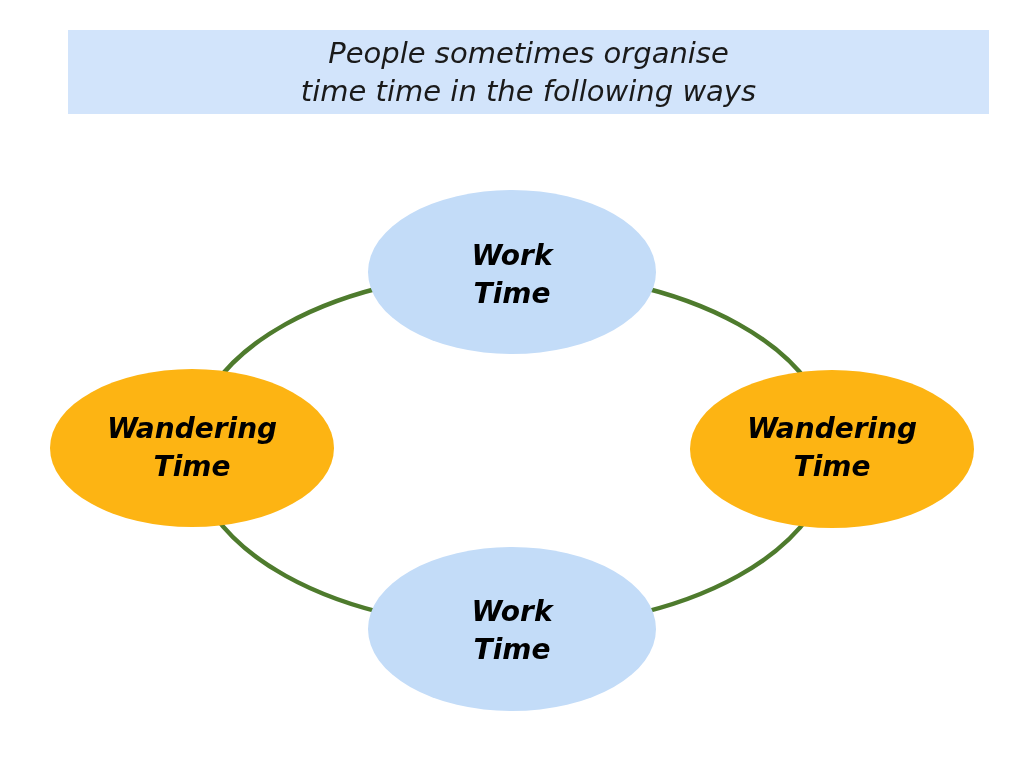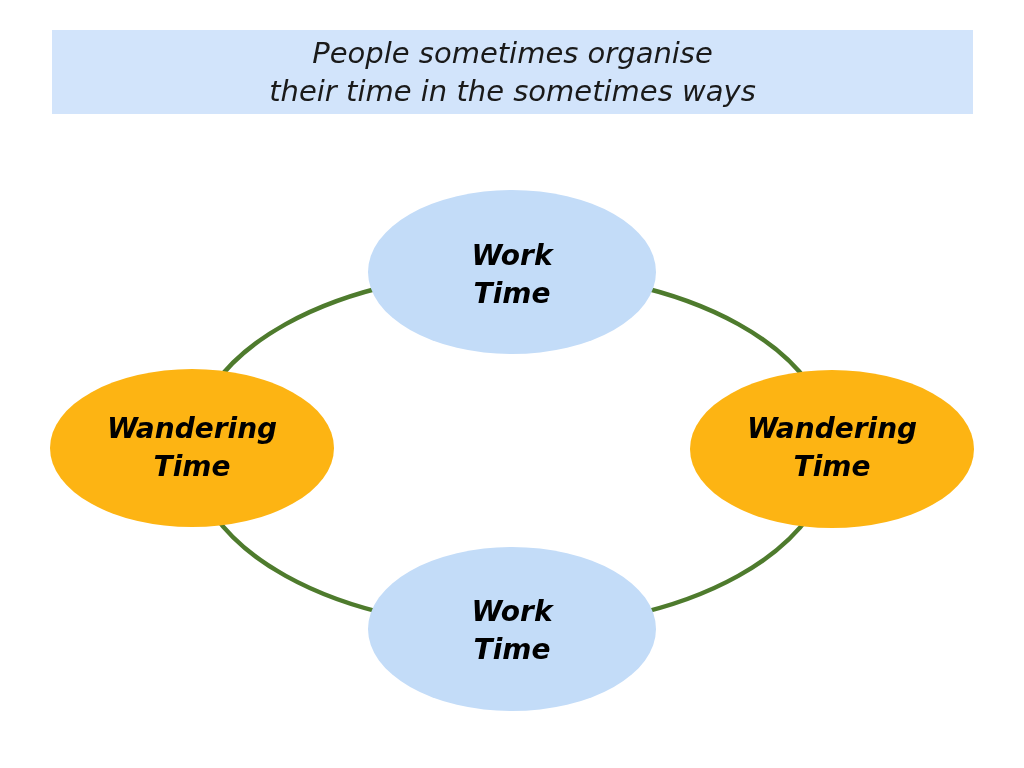--- a/index.html
+++ b/index.html
@@ -10,21 +10,21 @@
   .page {
     position: relative;
     width: 1024px;
     height: 768px;
     background: #ffffff;
     overflow: hidden;
     font-family: "DejaVu Sans", "Liberation Sans", sans-serif;
   }
   .title-banner {
     position: absolute;
-    left: 52px;
+    left: 68px;
     top: 30px;
     width: 921px;
     height: 84px;
     background: #D2E4FB;
     display: flex;
     flex-direction: column;
     align-items: center;
     justify-content: center;
   }
   .title-line {
@@ -50,21 +50,21 @@
     fill: #000000;
   }
 </style>
 </head>
 <body>
 
 <div class="page">
 
   <div class="title-banner" style="background: rgb(210, 228, 251);">
     <div class="title-line">People sometimes organise</div>
-    <div class="title-line">their time in the sometimes ways</div>
+    <div class="title-line">time time in the following ways</div>
   </div>
 
   <svg class="diagram-svg" viewBox="0 0 1024 768">
 
     <ellipse cx="512" cy="450" rx="320" ry="178" fill="none" stroke-width="4.5" stroke="#4E7B2D"></ellipse>
 
     <g>
       <ellipse cx="512" cy="272" rx="144" ry="82" fill="#C3DCF8"></ellipse>
       <text class="node-label" x="512" y="265" text-anchor="middle">Work</text>
       <text class="node-label" x="512" y="303" text-anchor="middle">Time</text>

